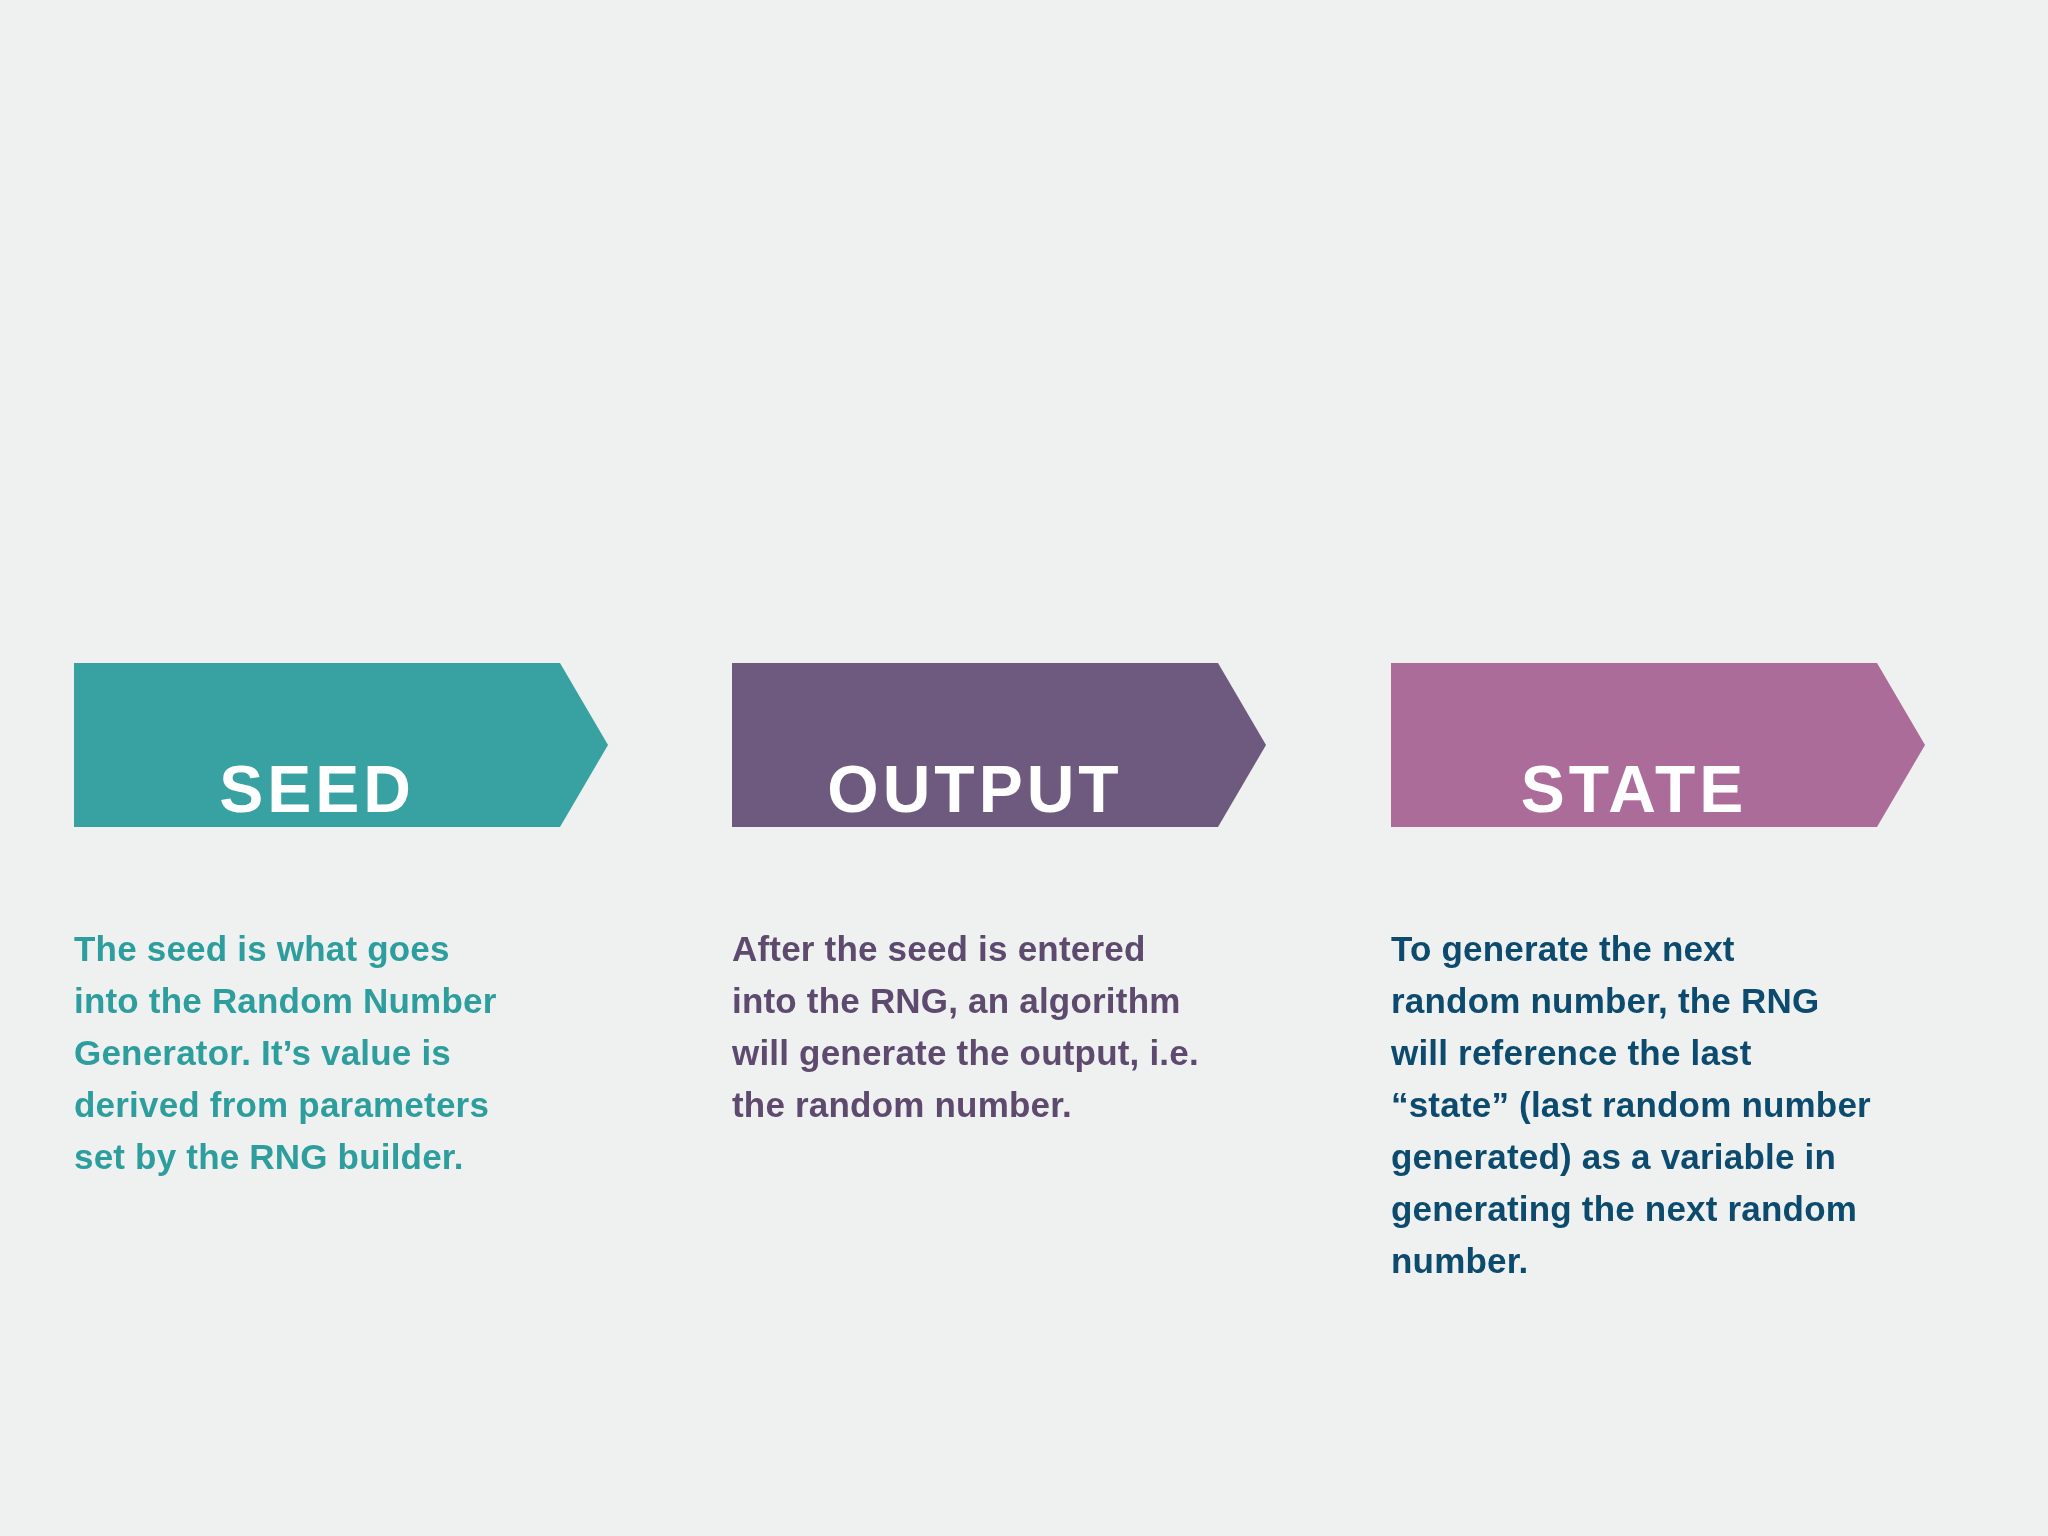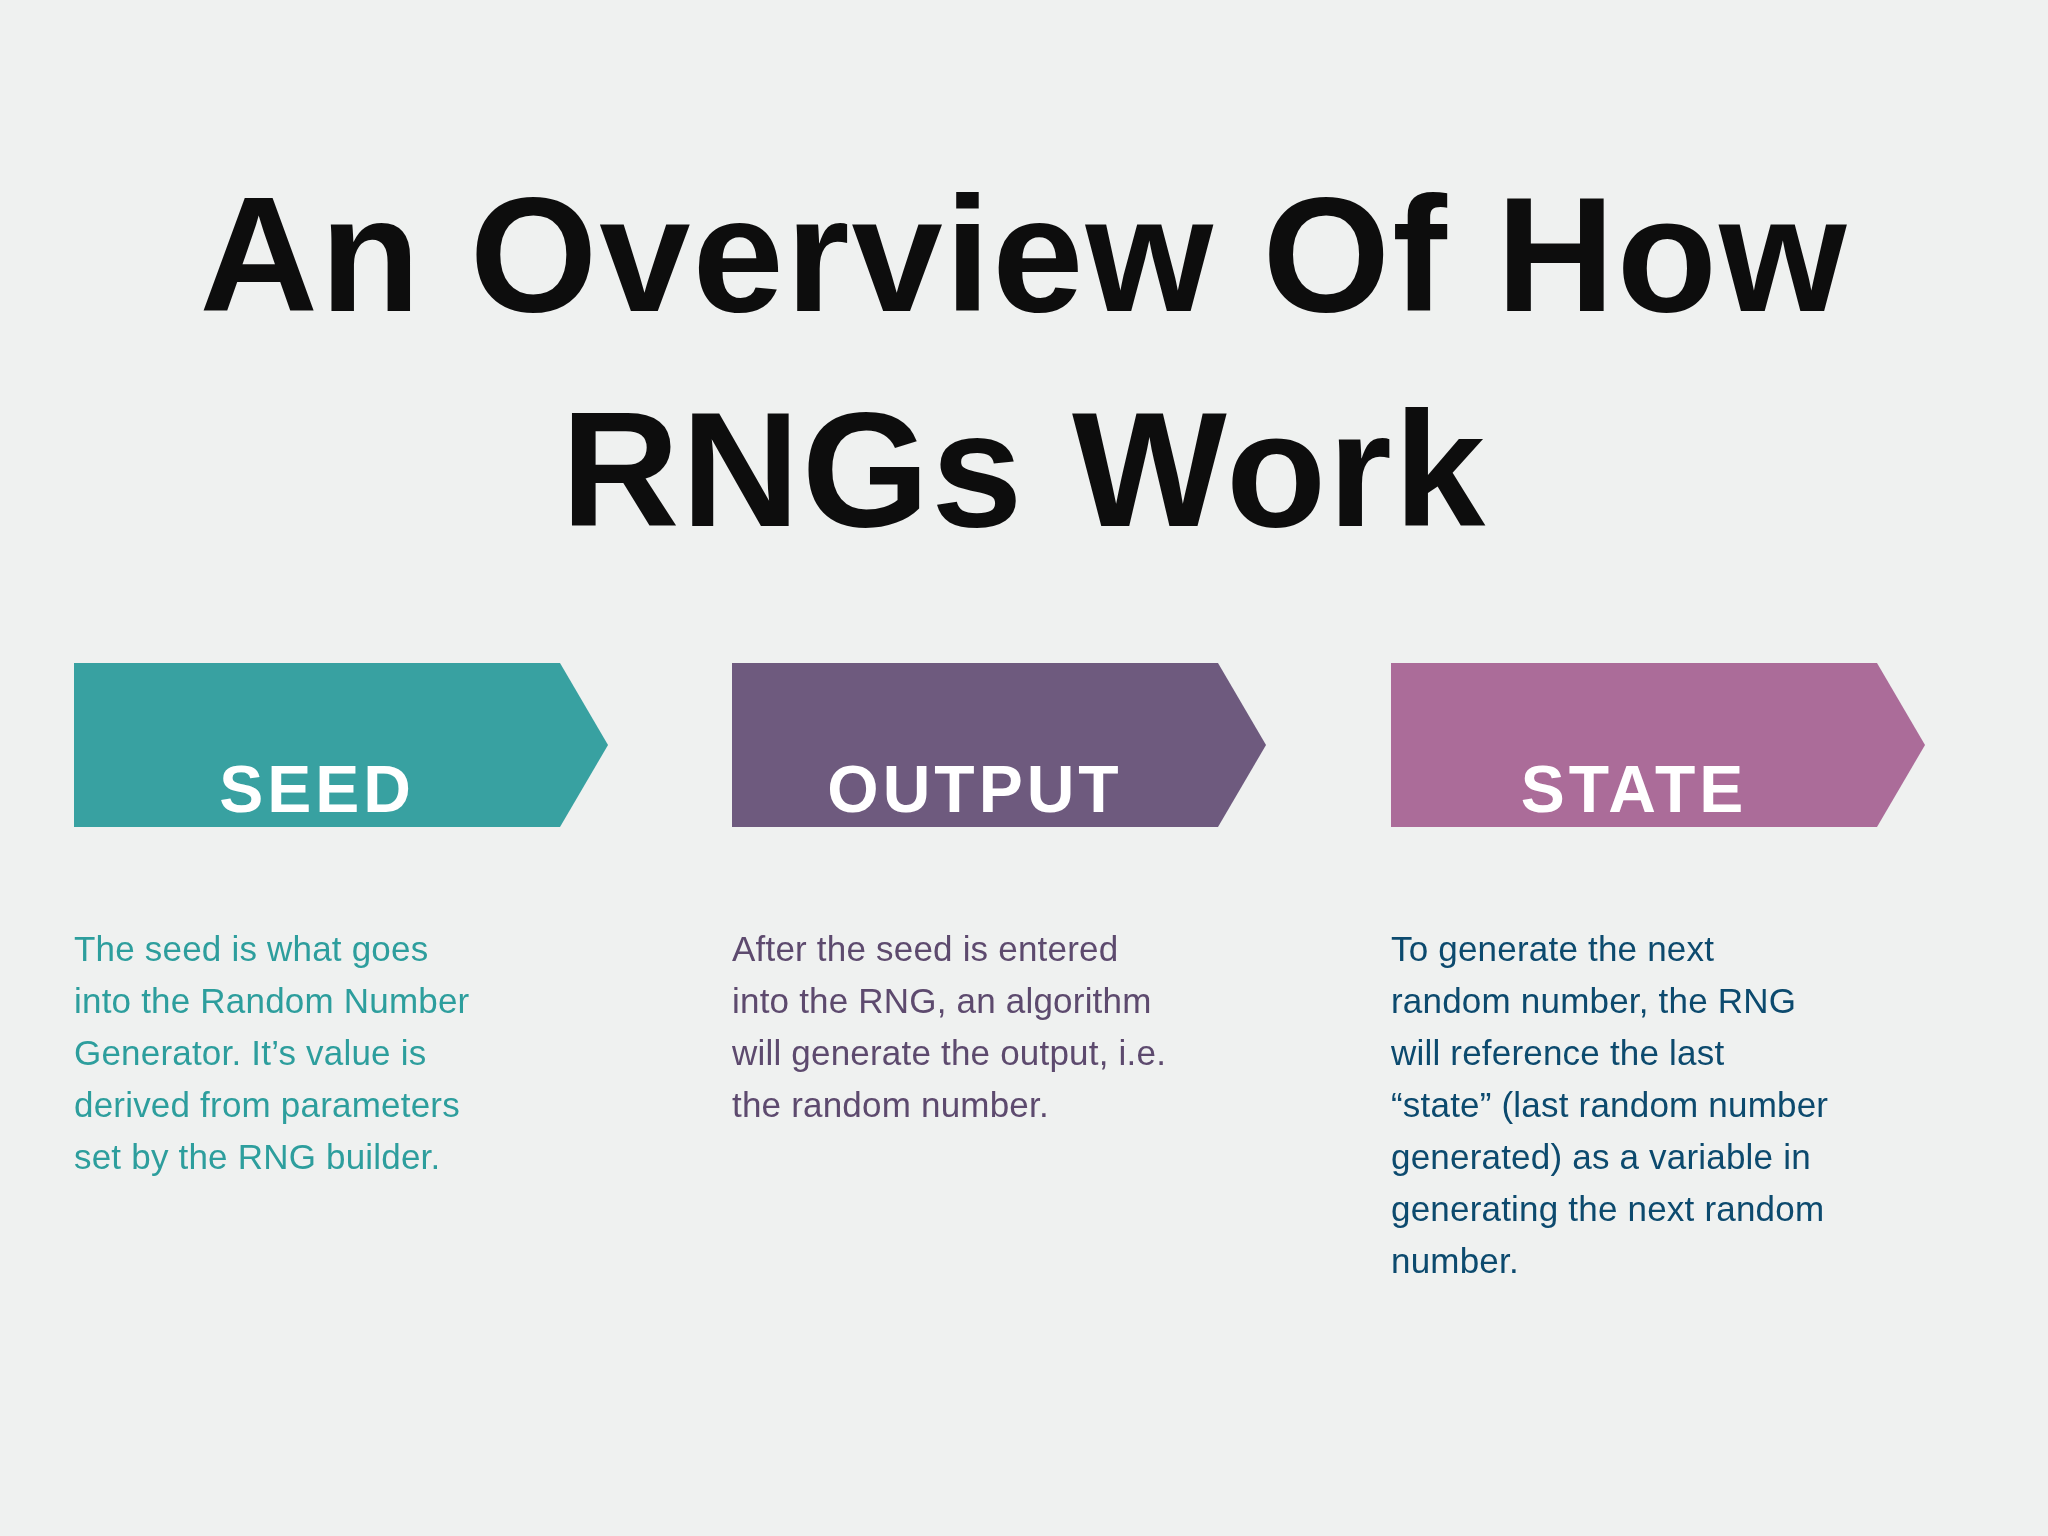--- a/index.html
+++ b/index.html
@@ -46,33 +46,31 @@
   }
   .arrow-label {
     color: #ffffff;
     font-size: 66px;
     font-weight: 700;
     letter-spacing: 4px;
   }
   .step-description {
     margin-top: 96px;
     font-size: 35px;
-    font-weight: 400;
+    font-weight: 700;
     line-height: 52px;
     white-space: pre-line;
     letter-spacing: 0.2px;
   }
 </style>
 </head>
 <body>
 
 <div class="canvas" style="background-color: rgb(239, 241, 240);">
 
-  <h1 class="title" style="color: rgb(13, 13, 13);">An Overview Of How
-RNGs Work</h1>
 
   <div class="step-column col-1">
     <div class="arrow-banner" style="background-color: rgb(56, 161, 161);">
       <span class="arrow-label" style="color: rgb(255, 255, 255);">SEED</span>
     </div>
     <p class="step-description" style="color: rgb(45, 158, 157);">The seed is what goes
 into the Random Number
 Generator. It’s value is
 derived from parameters
 set by the RNG builder.</p>

